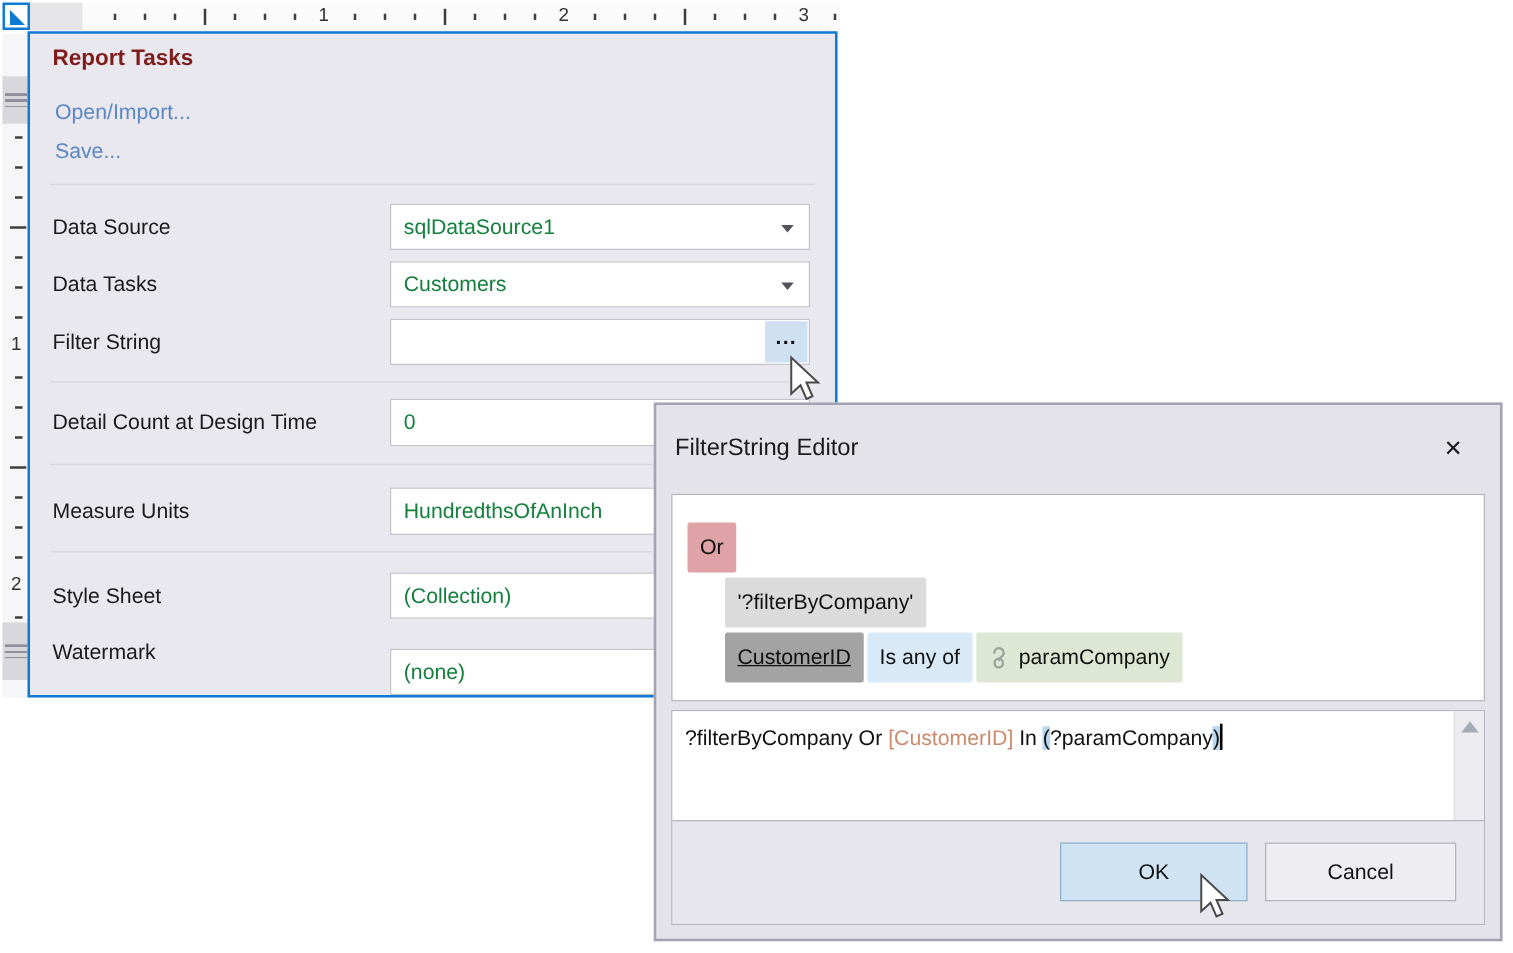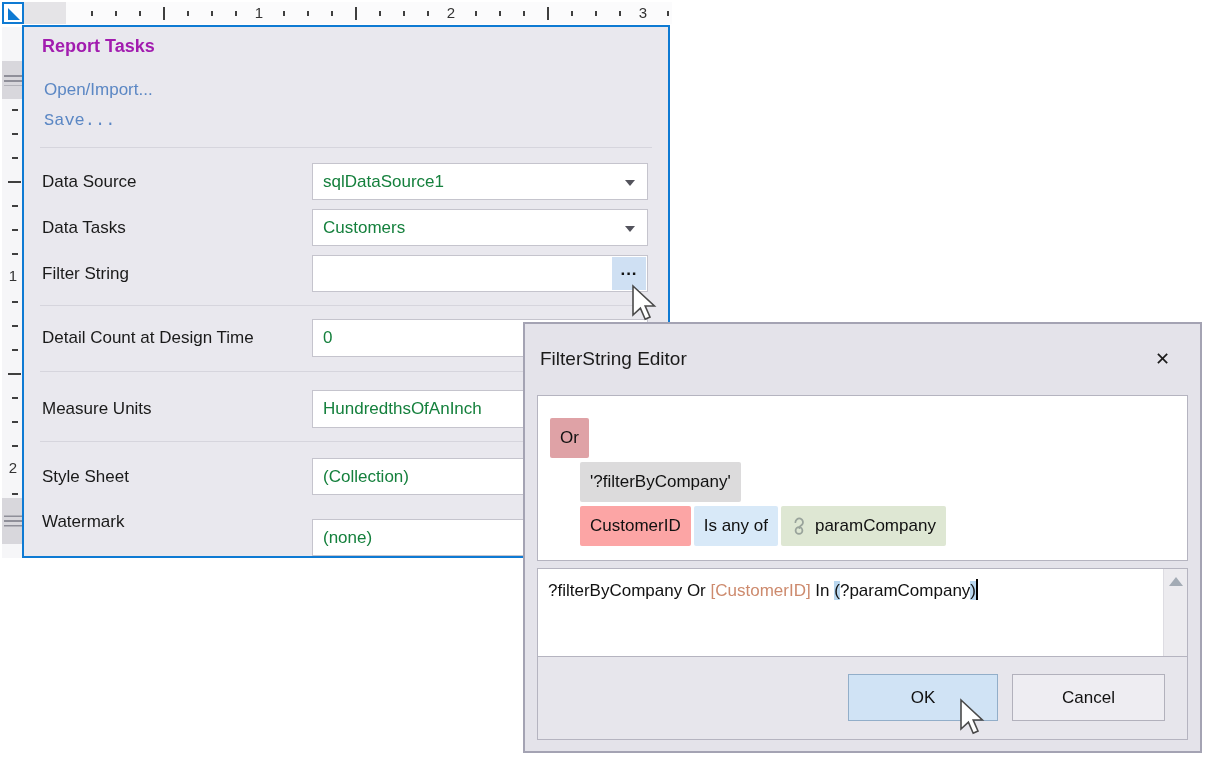--- a/index.html
+++ b/index.html
@@ -17,23 +17,23 @@
   .tick-min.v { position:absolute; left:10px; width:6px; height:2px; background:#3f3f3f; }
   .tick-long.v { position:absolute; left:6px; width:13px; height:2px; background:#3f3f3f; }
   .hnum { position:absolute; top:2px; width:20px; text-align:center; font-size:15px; color:#333; }
   .vnum { position:absolute; left:0; width:22px; text-align:center; font-size:15px; color:#333; }
   .band-marker { position:absolute; left:0; width:22px; background:#d8d7dc; }
   .band-marker .grip { position:absolute; left:2px; right:2px; top:50%; height:11px; transform:translateY(-50%);
       background:repeating-linear-gradient(#8f8f99 0 2px, transparent 2px 5px); }
 
   
   .panel { position:absolute; left:22px; top:25px; width:648px; height:533px; background:#e9e8ee; border:2px solid #0e7ad3; }
-  .panel-title { position:absolute; left:18px; top:9px; font-size:18px; font-weight:bold; color:#a21caf; }
+  .panel-title { position:absolute; left:18px; top:9px; font-size:18px; font-weight:bold; color:#7f1d1d; }
   .panel-link { position:absolute; left:20px; font-size:17px; color:#5b87c4; cursor:pointer; text-decoration:none; display:block; }
-  .link-open { top:53px; } .link-save { top:84px;font-family:Liberation Mono, monospace; }
+  .link-open { top:53px; } .link-save { top:84px; }
   .sep { position:absolute; left:16px; width:612px; height:1px; background:#d6d5dd; }
   .sep1{top:120px} .sep2{top:278px} .sep3{top:344px} .sep4{top:414px}
   .field-label { position:absolute; left:18px; font-size:17px; color:#1a1a1a; }
   .fl1{top:145px} .fl2{top:191px} .fl3{top:237px} .fl4{top:301px} .fl5{top:372px} .fl6{top:440px} .fl7{top:485px}
   .fbox { position:absolute; left:288px; width:336px; background:#fff; border:1px solid #c5c4cd; font-size:17px; color:#15803d;
           display:flex; align-items:center; padding:0 10px; }
   .fb1{top:136px;height:37px} .fb2{top:182px;height:37px} .fb3{top:228px;height:37px;padding-right:40px}
   .fb4{top:292px;height:38px} .fb5{top:363px;height:38px} .fb6{top:431px;height:37px} .fb7{top:492px;height:37px}
   .combo-arrow { position:absolute; right:12px; top:50%; margin-top:-2px; width:0; height:0;
       border-left:5px solid transparent; border-right:5px solid transparent; border-top:6px solid #53535c; }
@@ -46,21 +46,21 @@
   .dlg-title { position:absolute; left:15px; top:24px; font-size:19px; color:#1b1b1b; }
   .dlg-close { position:absolute; top:24px; right:30px; font-size:18px; color:#1b1b1b; cursor:pointer; line-height:22px; }
   .cond-box { position:absolute; left:12px; top:71px; width:651px; height:166px; background:#fff; border:1px solid #b5b4c0;
       padding:22px 0 0 12px; }
   .cond-row { display:flex; gap:3px; margin-bottom:4px;align-items:center; }
   .cond-row.indent1 { margin-left:30px; }
   .badge { height:40px; display:inline-flex; align-items:center; padding:0 10px; font-size:17px; color:#111;
       border-radius:2px; cursor:pointer; }
   .badge.group { background:#dfa2a6; }
   .badge.value { background:#dcdbdc; }
-  .badge.field { background:#fca5a5; }
+  .badge.field { background:#a3a3a3;text-decoration:underline; }
   .badge.operator { background:#d8e9f8; }
   .badge.parameter { background:#dee7d3; gap:8px; }
   .memo-group { position:absolute; left:12px; top:244px; width:651px; height:172px; border:1px solid #b5b4c0; }
   .memo-area { position:absolute; left:0; top:0; right:0; height:87px; background:#fff; }
   .memo-text { position:absolute; left:10px; top:10px; font-size:17px; color:#111; white-space:pre; }
   .seg-field { color:#cd8a6d; }
   .seg-paren { background:#b9d7ef; }
   .caret { display:inline-block; width:2px; height:21px; background:#000; vertical-align:text-bottom; }
   .scrollbar { position:absolute; right:0; top:0; width:24px; height:87px; background:#ecebef; border-left:1px solid #dddce2; }
   .scroll-up { position:absolute; top:8px; left:50%; transform:translateX(-50%); width:0; height:0;

